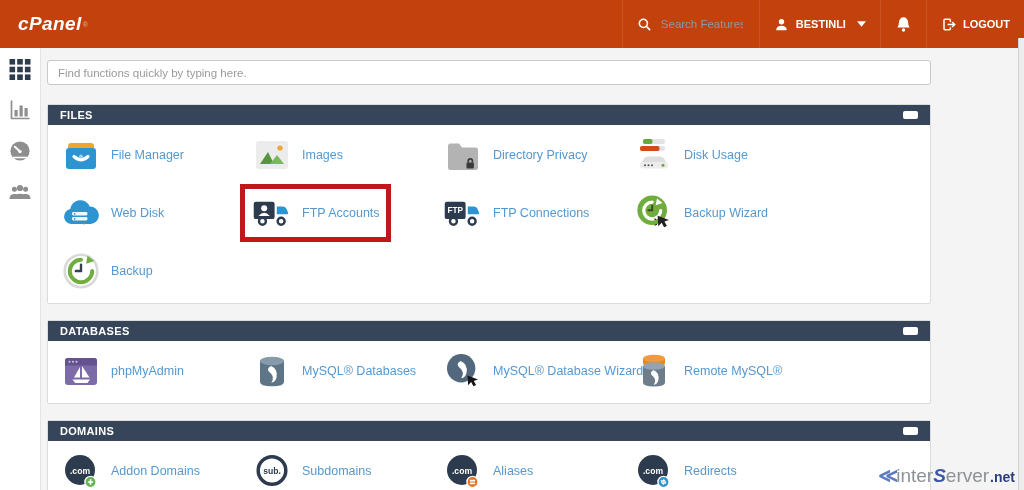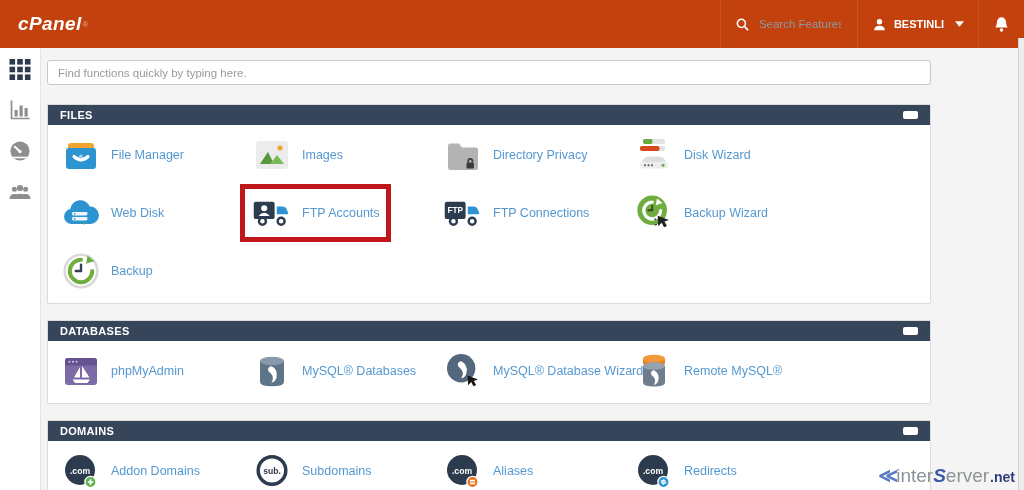--- a/index.html
+++ b/index.html
@@ -95,20 +95,29 @@
         </svg>
       </span>
   </div>
   <div class="nav-sec">
     <span class="bellicon">
         <svg viewBox="0 0 20 20" fill="#fff">
           <path d="M10 1.6 a5.3 5.3 0 0 1 5.3 5.3 q0 4.4 1.9 6.5 H2.8 q1.9-2.1 1.9-6.5 A5.3 5.3 0 0 1 10 1.6 z"></path>
           <circle cx="10" cy="16.4" r="2"></circle>
         </svg>
       </span>
+  </div>
+  <div class="nav-sec">
+    <span class="nicon">
+        <svg viewBox="0 0 20 20" fill="none" stroke="#fff" stroke-width="2">
+          <path d="M12.5 6.5 V4.2 a1.2 1.2 0 0 0-1.2-1.2 H5.2 A1.2 1.2 0 0 0 4 4.2 v11.6 a1.2 1.2 0 0 0 1.2 1.2 h6.1 a1.2 1.2 0 0 0 1.2-1.2 v-2.3"></path>
+          <path d="M8.8 10 h9.4 m-3.4-3.4 L18.2 10 l-3.4 3.4"></path>
+        </svg>
+      </span>
+    <span>LOGOUT</span>
   </div>
 </div>
 
 <div class="app">
   <div class="sidebar">
       <div class="side-item active">
         <span><svg viewBox="0 0 24 24" fill="#2c3b4d">
             <rect x="1.5" y="2" width="5.6" height="5.6"></rect>
             <rect x="9.2" y="2" width="5.6" height="5.6"></rect>
             <rect x="16.9" y="2" width="5.6" height="5.6"></rect>
@@ -196,21 +205,21 @@
                     <rect x="6" y="11" width="25" height="5" rx="2" fill="#e3e3e3"></rect>
                     <rect x="6" y="11" width="19.5" height="5" rx="2" fill="#d5491d"></rect>
                     <path d="M8 29 q0.5-7.5 7-7.5 h10 q6.5 0 7 7.5 z" fill="#dedede"></path>
                     <rect x="6" y="27" width="28" height="6.5" rx="3" fill="#ececec"></rect>
                     <circle cx="11" cy="30.3" r="1" fill="#555"></circle>
                     <circle cx="14.5" cy="30.3" r="1" fill="#555"></circle>
                     <circle cx="18" cy="30.3" r="1" fill="#555"></circle>
                     <circle cx="29" cy="30.3" r="1.5" fill="#64a93c"></circle>
                   </svg>
                 </span>
-                <span class="app-label">Disk Wizard</span>
+                <span class="app-label">Disk Usage</span>
               </a>
               <a class="item" href="#">
                 <span class="app-icon">
                   <svg viewBox="0 0 40 40">
                     <path d="M10.5 31 a7.5 7.5 0 0 1-1.2-14.9 A10 10 0 0 1 28.6 13.6 A7 7 0 0 1 29.8 31 z" fill="#2e93d1"></path>
                     <rect x="11" y="19" width="15.5" height="3.5" rx="1.4" fill="#fff" opacity=".93"></rect>
                     <rect x="11" y="24" width="15.5" height="3.5" rx="1.4" fill="#fff" opacity=".93"></rect>
                     <circle cx="13.7" cy="20.8" r=".9" fill="#2e93d1"></circle>
                     <circle cx="13.7" cy="25.8" r=".9" fill="#2e93d1"></circle>
                     <circle cx="23" cy="30.5" r="1" fill="#64a93c"></circle>

